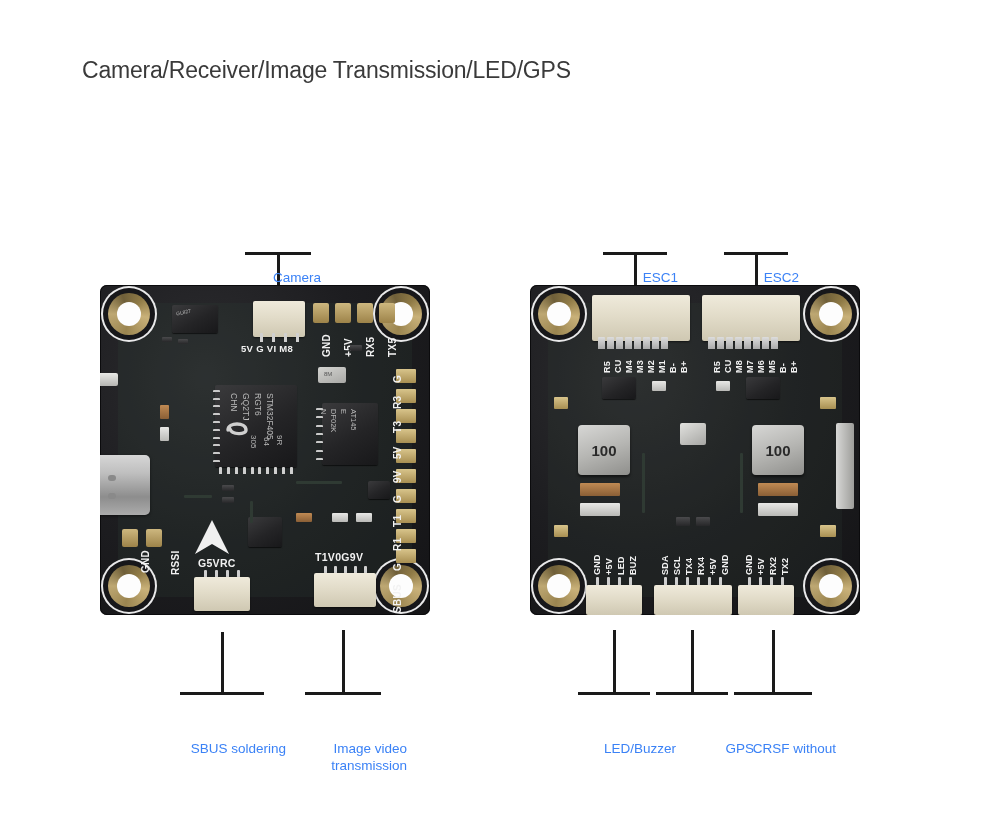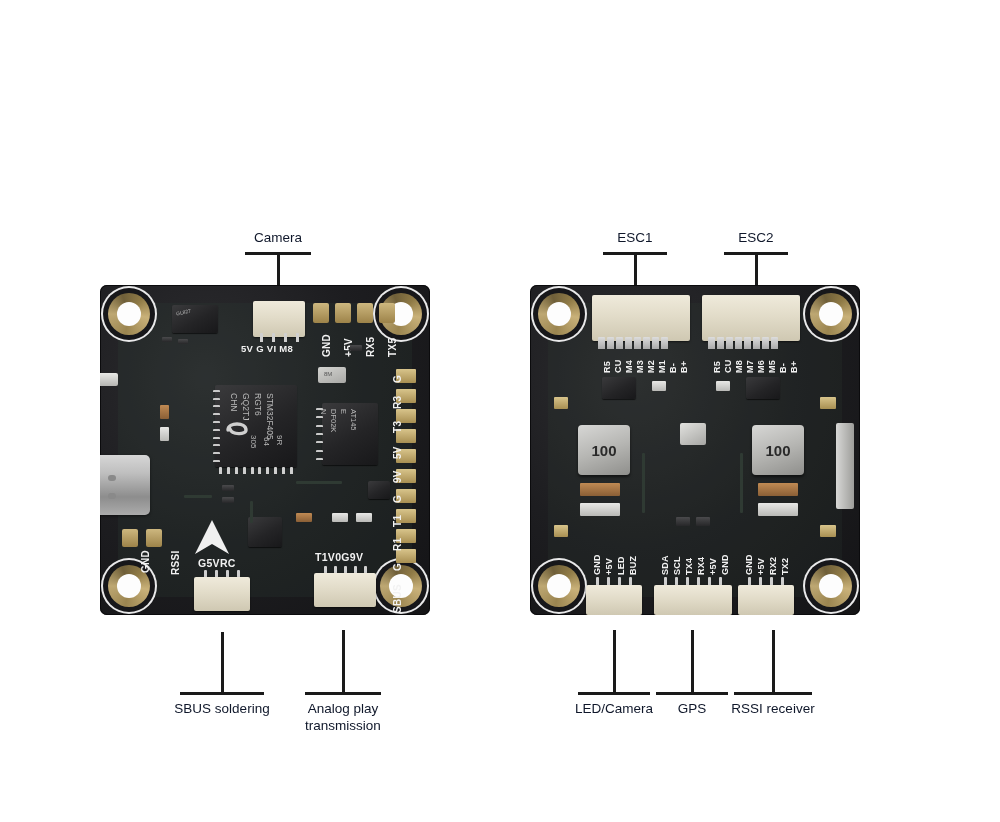--- a/index.html
+++ b/index.html
@@ -43,24 +43,25 @@
     top: 0; left: 0;
   }
   .callout .stem {
     position: absolute;
     width: 3px;
     background: #1a1a1a;
   }
   .callout .ctext {
     position: absolute;
     font-size: 13.5px;
-    color: #0f172a;
-    text-align: center;
+    color: #3b82f6;
+    text-align: right;
     line-height: 1.25;
     white-space: nowrap;
+    margin-top: 40px;
   }
   .callout .ctext.wrap { white-space: normal; }
 
   
   .board {
     position: absolute;
     background:
       radial-gradient(ellipse at 30% 25%, #2a2a2c 0%, #1a1a1c 45%, #green 100%),
       #141416;
     background:
@@ -151,20 +152,21 @@
     white-space: nowrap;
   }
 
   .esc-pad-row { position: absolute; display: flex; gap: 2px; }
   .esc-pad-row s { display: block; width: 7px; background: linear-gradient(180deg,#ddd,#aaa); border-radius:1px 1px 0 0;}
 </style>
 </head>
 <body>
 
 <div id="header">
+  <div id="subtitle">Camera/Receiver/Image Transmission/LED/GPS</div>
 </div>
 
 <div class="callout" style="left:245px; top:252px; width:66px;">
   <div class="bar" style="width:66px;"></div>
   <div class="stem" style="left:32px; top:0; height:52px;"></div>
   <div class="ctext" style="left:-10px; top:-22px; width:86px;">Camera</div>
 </div>
 
 <div class="callout" style="left:603px; top:252px; width:64px;">
   <div class="bar" style="width:64px;"></div>
@@ -464,34 +466,34 @@
 <div class="callout" style="left:180px; top:692px; width:84px;">
   <div class="bar" style="width:84px;"></div>
   <div class="stem" style="left:41px; top:-60px; height:60px;"></div>
   <div class="ctext" style="left:-22px; top:9px; width:128px;">SBUS soldering</div>
 </div>
 
 <div class="callout" style="left:305px; top:692px; width:76px;">
   <div class="bar" style="width:76px;"></div>
   <div class="stem" style="left:37px; top:-62px; height:62px;"></div>
   <div class="ctext wrap" style="left:-26px; top:9px; width:128px;">
-    <span>Analog play</span><br>
+    <span>Image video</span><br>
     <span>transmission</span>
   </div>
 </div>
 
 <div class="callout" style="left:578px; top:692px; width:72px;">
   <div class="bar" style="width:72px;"></div>
   <div class="stem" style="left:35px; top:-62px; height:62px;"></div>
-  <div class="ctext" style="left:-26px; top:9px; width:124px;">LED/Camera</div>
+  <div class="ctext" style="left:-26px; top:9px; width:124px;">LED/Buzzer</div>
 </div>
 
 <div class="callout" style="left:656px; top:692px; width:72px;">
   <div class="bar" style="width:72px;"></div>
   <div class="stem" style="left:35px; top:-62px; height:62px;"></div>
   <div class="ctext" style="left:-26px; top:9px; width:124px;">GPS</div>
 </div>
 
 <div class="callout" style="left:734px; top:692px; width:78px;">
   <div class="bar" style="width:78px;"></div>
   <div class="stem" style="left:38px; top:-62px; height:62px;"></div>
-  <div class="ctext" style="left:-24px; top:9px; width:126px;">RSSI receiver</div>
+  <div class="ctext" style="left:-24px; top:9px; width:126px;">CRSF without</div>
 </div>
 
 </body></html>

